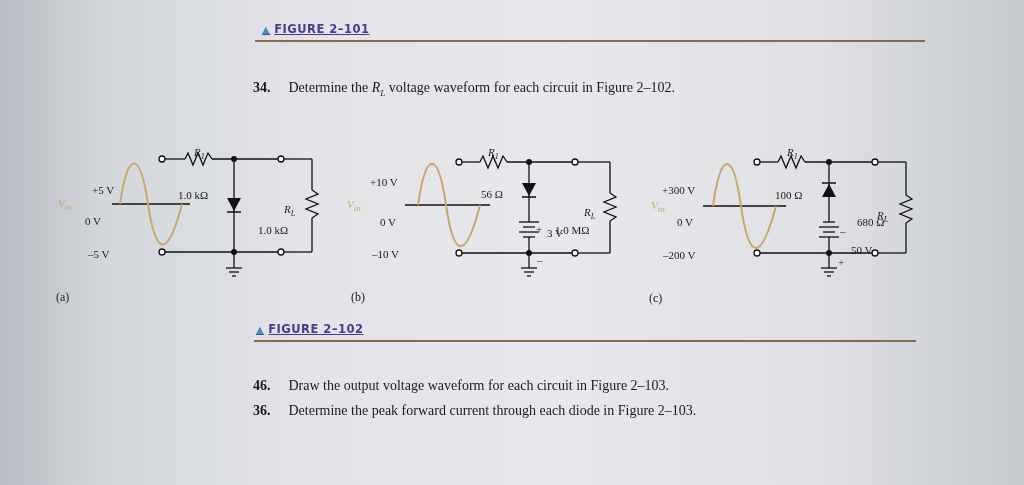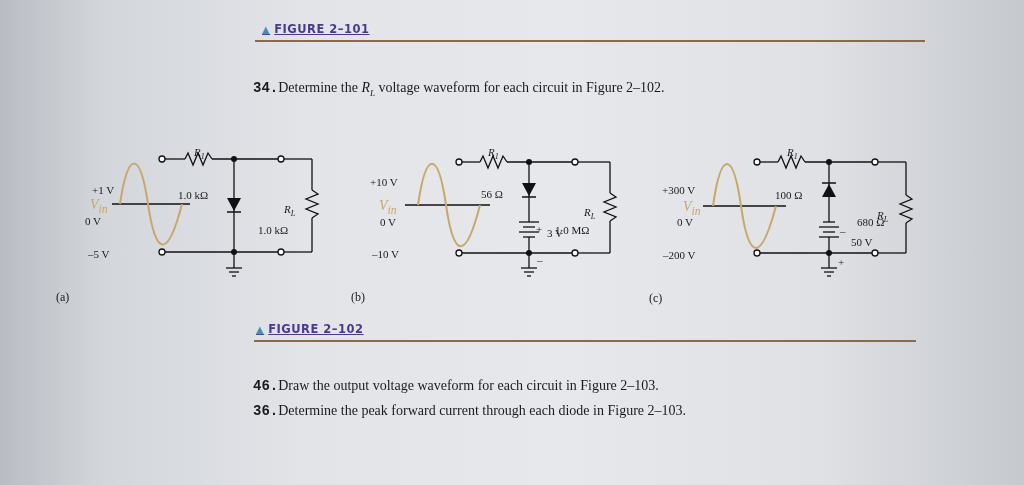--- a/index.html
+++ b/index.html
@@ -4,38 +4,38 @@
 <style>
   html,body{margin:0;padding:0;}
   body{width:1024px;height:485px;overflow:hidden;position:relative;
     background:linear-gradient(90deg,#b9bcc2 0%,#d3d6db 10%,#e2e4e8 30%,#e6e8ec 55%,#dfe1e5 80%,#c6c9ce 100%);
     font-family:"Liberation Serif",serif;color:#1a1a1a;}
   .abs{position:absolute;}
   .fig-label{font-family:"DejaVu Sans",sans-serif;font-size:11.5px;font-weight:bold;color:#4a3a8c;letter-spacing:0.5px;text-decoration:underline;}
   .fig-label .tri{color:#3f90b5;font-size:10px;margin-right:4px;}
   .rule{height:2px;background:#8a6a4a;}
   .q{font-size:14px;}
-  .q b{font-weight:bold;margin-right:0;font-family:Liberation Mono, monospace;}
+  .q b{font-weight:bold;margin-right:18px;}
   .sub{font-size:12px;}
   .lbl{font-size:11px;white-space:nowrap;margin-top:16px;}
-  .vin{color:#c9a76a;font-style:italic;font-size:14px;margin-left:32px;}
+  .vin{color:#c9a76a;font-style:italic;font-size:11px;}
   svg{position:absolute;overflow:visible;}
 </style>
 </head>
 <body>
 
 <div class="abs fig-label" style="left:262px;top:22px;"><span class="tri">▲</span><span>FIGURE 2–101</span></div>
 <div class="abs rule" style="left:255px;top:40px;width:670px;"></div>
 
 <div class="abs q" style="left:253px;top:80px;">
   <b>34.</b><span>Determine the </span><i>R</i><sub style="font-size:9px;font-style:italic">L</sub><span> voltage waveform for each circuit in Figure 2–102.</span>
 </div>
 
 <div>
-  <div class="abs lbl" style="left:92px;top:168px;">+1 V</div>
+  <div class="abs lbl" style="left:92px;top:168px;">+5 V</div>
   <div class="abs vin" style="left:58px;top:197px;"><span>V</span><sub>in</sub></div>
   <div class="abs lbl" style="left:85px;top:199px;">0 V</div>
   <div class="abs lbl" style="left:88px;top:232px;">–5 V</div>
   <div class="abs lbl" style="left:194px;top:130px;font-style:italic"><span>R</span><sub style="font-size:8px">1</sub></div>
   <div class="abs lbl" style="left:178px;top:173px;">1.0 kΩ</div>
   <div class="abs lbl" style="left:284px;top:187px;font-style:italic"><span>R</span><sub style="font-size:8px">L</sub></div>
   <div class="abs lbl" style="left:258px;top:208px;">1.0 kΩ</div>
   <div class="abs sub" style="left:56px;top:290px;">(a)</div>
   <svg width="1024" height="485" style="left:0;top:0">
     <g stroke="#111" stroke-width="1.3" fill="none">
@@ -117,21 +117,21 @@
 <div>
   <div class="abs lbl" style="left:662px;top:168px;">+300 V</div>
   <div class="abs vin" style="left:651px;top:199px;"><span>V</span><sub>in</sub></div>
   <div class="abs lbl" style="left:677px;top:200px;">0 V</div>
   <div class="abs lbl" style="left:663px;top:233px;">–200 V</div>
   <div class="abs lbl" style="left:787px;top:130px;font-style:italic"><span>R</span><sub style="font-size:8px">1</sub></div>
   <div class="abs lbl" style="left:775px;top:173px;">100 Ω</div>
   <div class="abs lbl" style="left:877px;top:193px;font-style:italic"><span>R</span><sub style="font-size:8px">L</sub></div>
   <div class="abs lbl" style="left:857px;top:200px;">680 Ω</div>
   <div class="abs lbl" style="left:840px;top:209px;">–</div>
-  <div class="abs lbl" style="left:851px;top:220px;">50 V</div>
+  <div class="abs lbl" style="left:851px;top:228px;">50 V</div>
   <div class="abs lbl" style="left:838px;top:240px;">+</div>
   <div class="abs sub" style="left:649px;top:291px;">(c)</div>
   <svg width="1024" height="485" style="left:0;top:0">
     <g stroke="#111" stroke-width="1.3" fill="none">
       <line x1="703" y1="206" x2="786" y2="206"></line>
       <path d="M713 206 C721 150,733 150,741 206 C749 262,761 262,776 206" stroke="#c9a76a" stroke-width="2"></path>
       <circle cx="757" cy="162" r="3" fill="#fff"></circle>
       <line x1="760" y1="162" x2="778" y2="162"></line>
       <polyline points="778,162 781,156 786,168 791,156 796,168 801,156 805,162"></polyline>
       <line x1="805" y1="162" x2="872" y2="162"></line>

